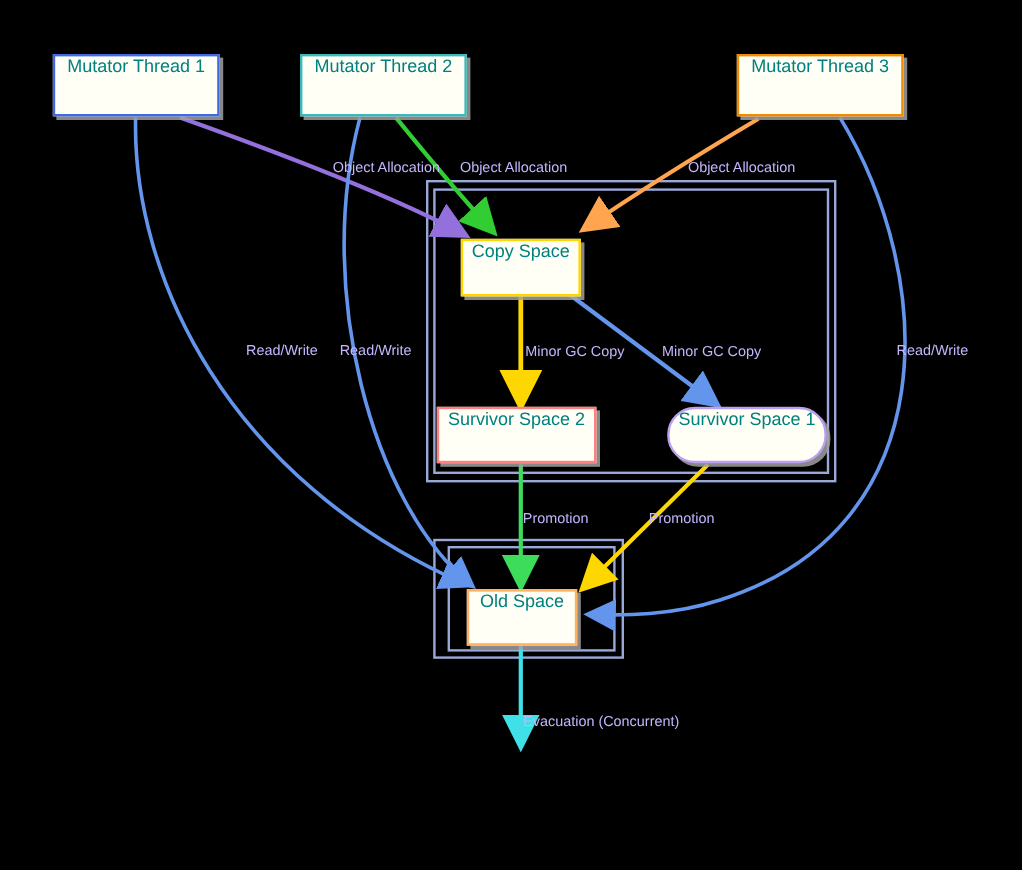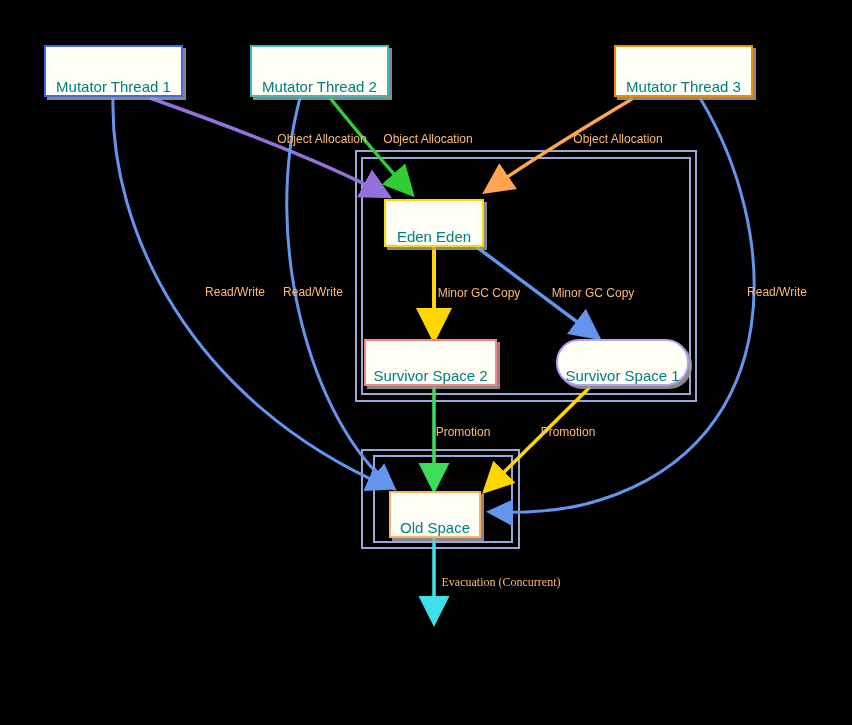--- a/index.html
+++ b/index.html
@@ -1,24 +1,24 @@
 <!DOCTYPE html>
 <html><head>
 <meta charset="utf-8">
 <style>
   html,body{margin:0;padding:0;background:#000;}
   #canvas{position:relative;width:852px;height:725px;background:#000;overflow:hidden;
           font-family:"Liberation Sans","DejaVu Sans",sans-serif;}
   svg.layer{position:absolute;left:0;top:0;width:852px;height:725px;overflow:visible;}
   .node{position:absolute;background:#fffff5;border:2px solid #888;
-        display:flex;align-items:flex-end;justify-content:center;
+        display:flex;align-items:flex-start;justify-content:center;
         color:#008080;font-size:15px;white-space:nowrap;box-sizing:border-box;}
   .node.shadow{box-shadow:3px 3px 0 rgba(160,160,160,.85);}
   .cluster{position:absolute;border:2px solid #9aa8d8;background:transparent;box-sizing:border-box;}
-  .elabel{position:absolute;color:#fdba74;font-size:12px;white-space:nowrap;
+  .elabel{position:absolute;color:#c4b5fd;font-size:12px;white-space:nowrap;
           transform:translate(-50%,-50%);text-align:center;pointer-events:none;}
 </style>
 </head>
 <body>
 
 <div id="canvas">
 
   <div class="cluster" style="left:355px;top:150px;width:342px;height:252px;"></div>
   <div class="cluster" style="left:361px;top:157px;width:330px;height:238px;"></div>
   <div class="cluster" style="left:361px;top:449px;width:159px;height:100px;"></div>
@@ -75,40 +75,40 @@
   <div class="elabel" style="left:322px;top:139px;">Object Allocation</div>
   <div class="elabel" style="left:428px;top:139px;">Object Allocation</div>
   <div class="elabel" style="left:618px;top:139px;">Object Allocation</div>
 
   <div class="elabel" style="left:479px;top:293px;">Minor GC Copy</div>
   <div class="elabel" style="left:593px;top:293px;">Minor GC Copy</div>
 
   <div class="elabel" style="left:463px;top:432px;">Promotion</div>
   <div class="elabel" style="left:568px;top:432px;">Promotion</div>
 
-  <div class="elabel" style="left:501px;top:582px;font-family:Liberation Serif, serif;">Evacuation (Concurrent)</div>
+  <div class="elabel" style="left:501px;top:601px;">Evacuation (Concurrent)</div>
 
   <div class="elabel" style="left:235px;top:292px;">Read/Write</div>
   <div class="elabel" style="left:313px;top:292px;">Read/Write</div>
   <div class="elabel" style="left:777px;top:292px;">Read/Write</div>
 
   <div class="node shadow" style="left:44px;top:45px;width:139px;height:52px;border-color:#4169e1;">
     <span>Mutator Thread 1</span>
   </div>
 
   <div class="node shadow" style="left:250px;top:45px;width:139px;height:52px;border-color:#3cb8b8;">
     <span>Mutator Thread 2</span>
   </div>
 
   <div class="node shadow" style="left:614px;top:45px;width:139px;height:52px;border-color:#f08c00;">
     <span>Mutator Thread 3</span>
   </div>
 
   <div class="node shadow" style="left:384px;top:199px;width:100px;height:48px;border-color:#ffd700;">
-    <span>Eden Eden</span>
+    <span>Copy Space</span>
   </div>
 
   <div class="node shadow" style="left:364px;top:339px;width:133px;height:47px;border-color:#ff8080;">
     <span>Survivor Space 2</span>
   </div>
 
   <div class="node shadow" style="left:556px;top:339px;width:133px;height:47px;border-color:#b9a0f0;border-radius:23px;">
     <span>Survivor Space 1</span>
   </div>
 

